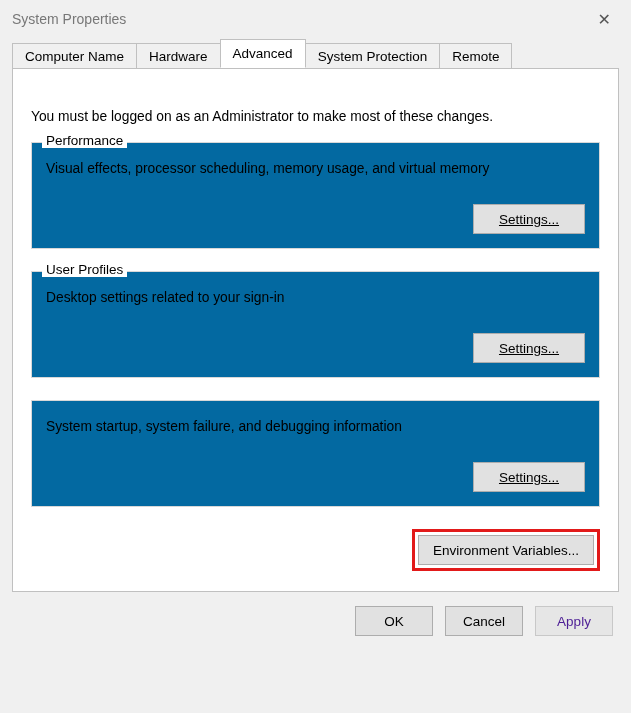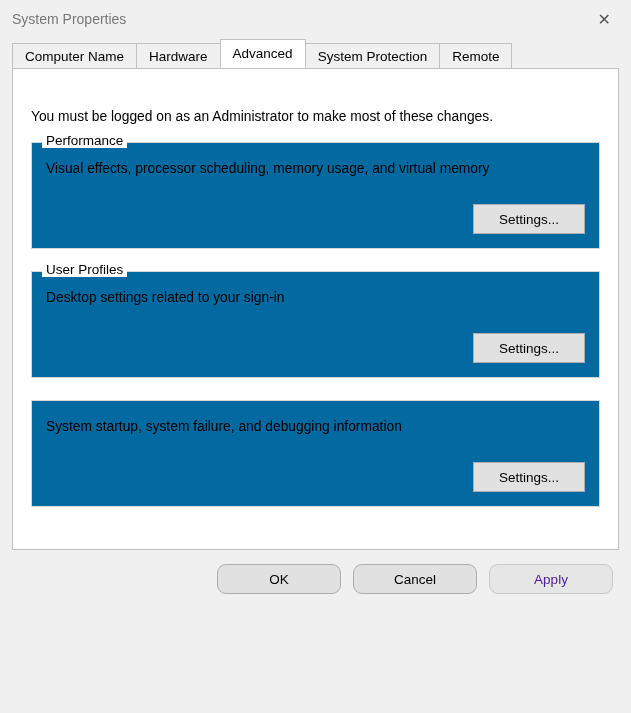--- a/index.html
+++ b/index.html
@@ -108,20 +108,21 @@
     font-family: inherit;
     font-size: 13.5px;
     color: #000;
     cursor: pointer;
     padding: 0;
     text-align: center;
   }
   .btn.settings {
     width: 112px;
     height: 30px;
+    text-decoration: underline;
   }
   .env-row {
     display: flex;
     justify-content: flex-end;
     margin-top: 6px;
   }
   .env-highlight {
     border: 3px solid #e21a1a;
     padding: 3px;
     display: inline-block;
@@ -130,23 +131,22 @@
     width: 176px;
     height: 30px;
   }
   .dialog-buttons {
     display: flex;
     justify-content: flex-end;
     gap: 12px;
     padding: 14px 18px 0 0;
   }
   .btn.dlg {
-    width: 124px;
-    height: 30px;
-    border-radius: 9px;
+    width: 78px;
+    height: 30px;
   }
   .btn.dlg.ok {
     background: #e1e1e1;
     border: 1px solid #adadad;
   }
   .btn.dlg.apply {
     color: #4c1d95;
     background: #e6e6e6;
     border: 1px solid #c8c8c8;
     cursor: default;
@@ -191,20 +191,25 @@
         </div>
       </div>
 
       <div class="groupbox">
         <div class="groupbox-desc">System startup, system failure, and debugging information</div>
         <div class="groupbox-btn-row">
           <button class="btn settings">Settings...</button>
         </div>
       </div>
 
+      <div class="env-row">
+        <div class="env-highlight">
+          <button class="btn env">Environment Variables...</button>
+        </div>
+      </div>
 
     </div>
   </div>
 
   <div class="dialog-buttons">
     <button class="btn dlg ok">OK</button>
     <button class="btn dlg">Cancel</button>
     <button class="btn dlg apply">Apply</button>
   </div>
 

